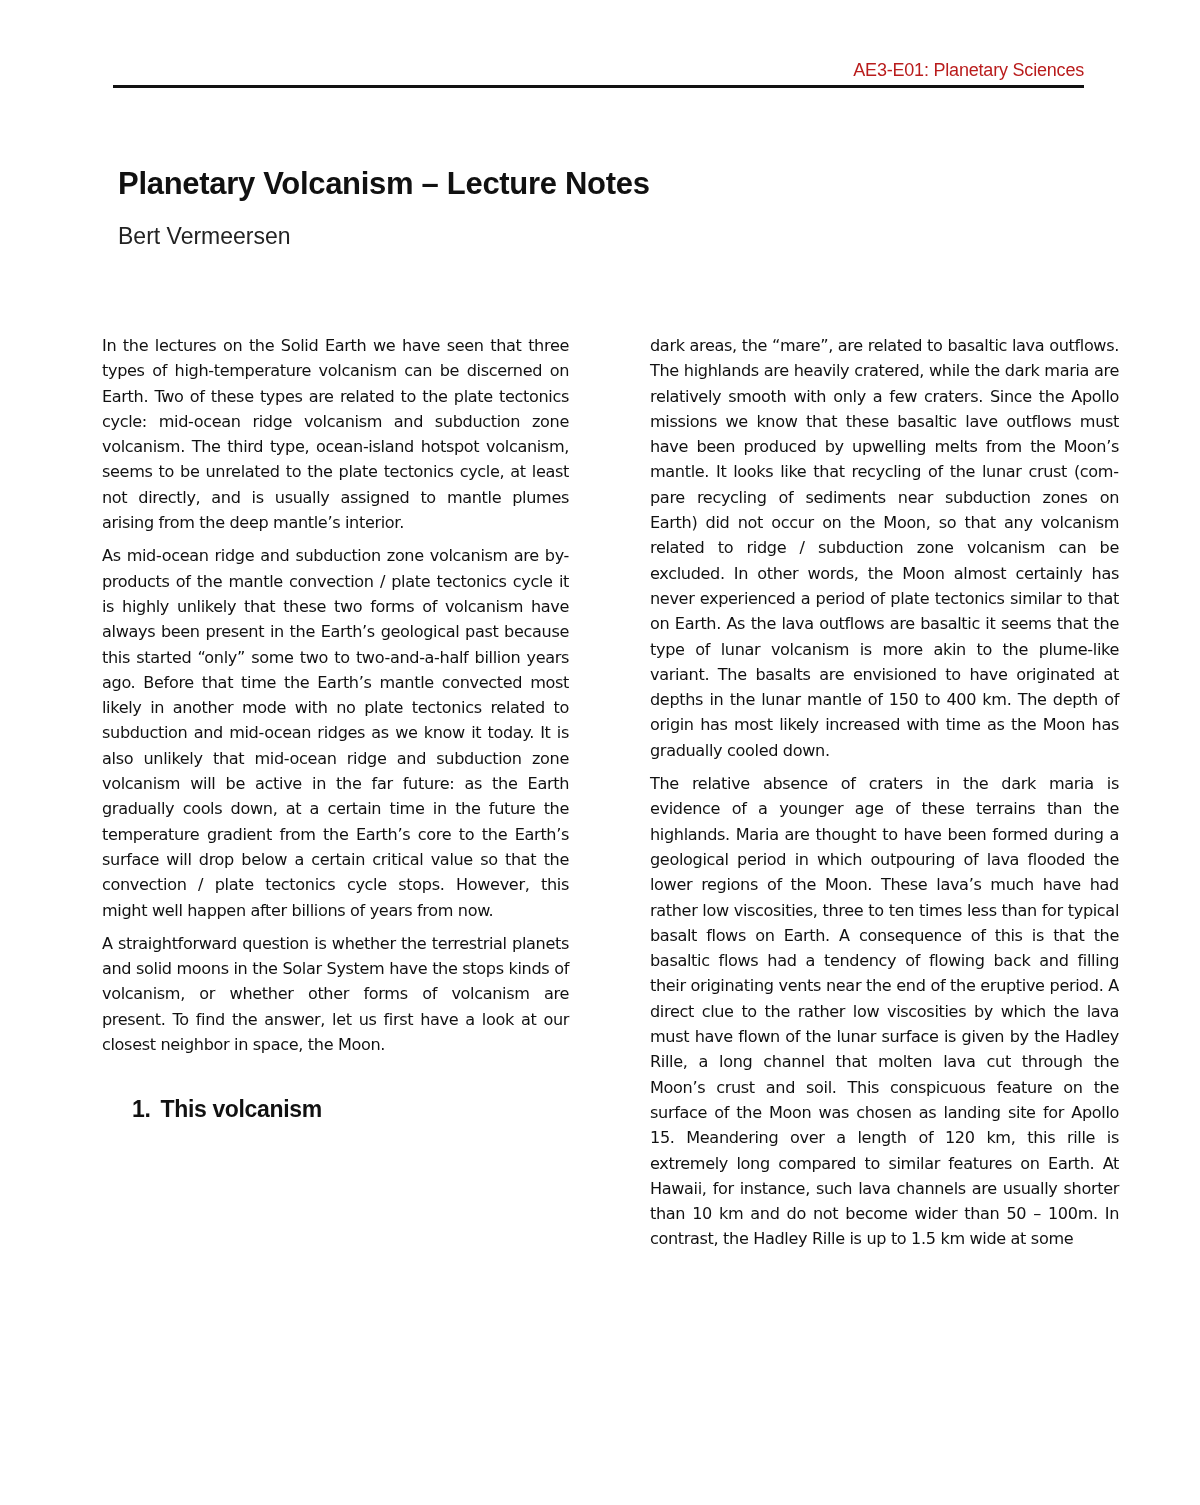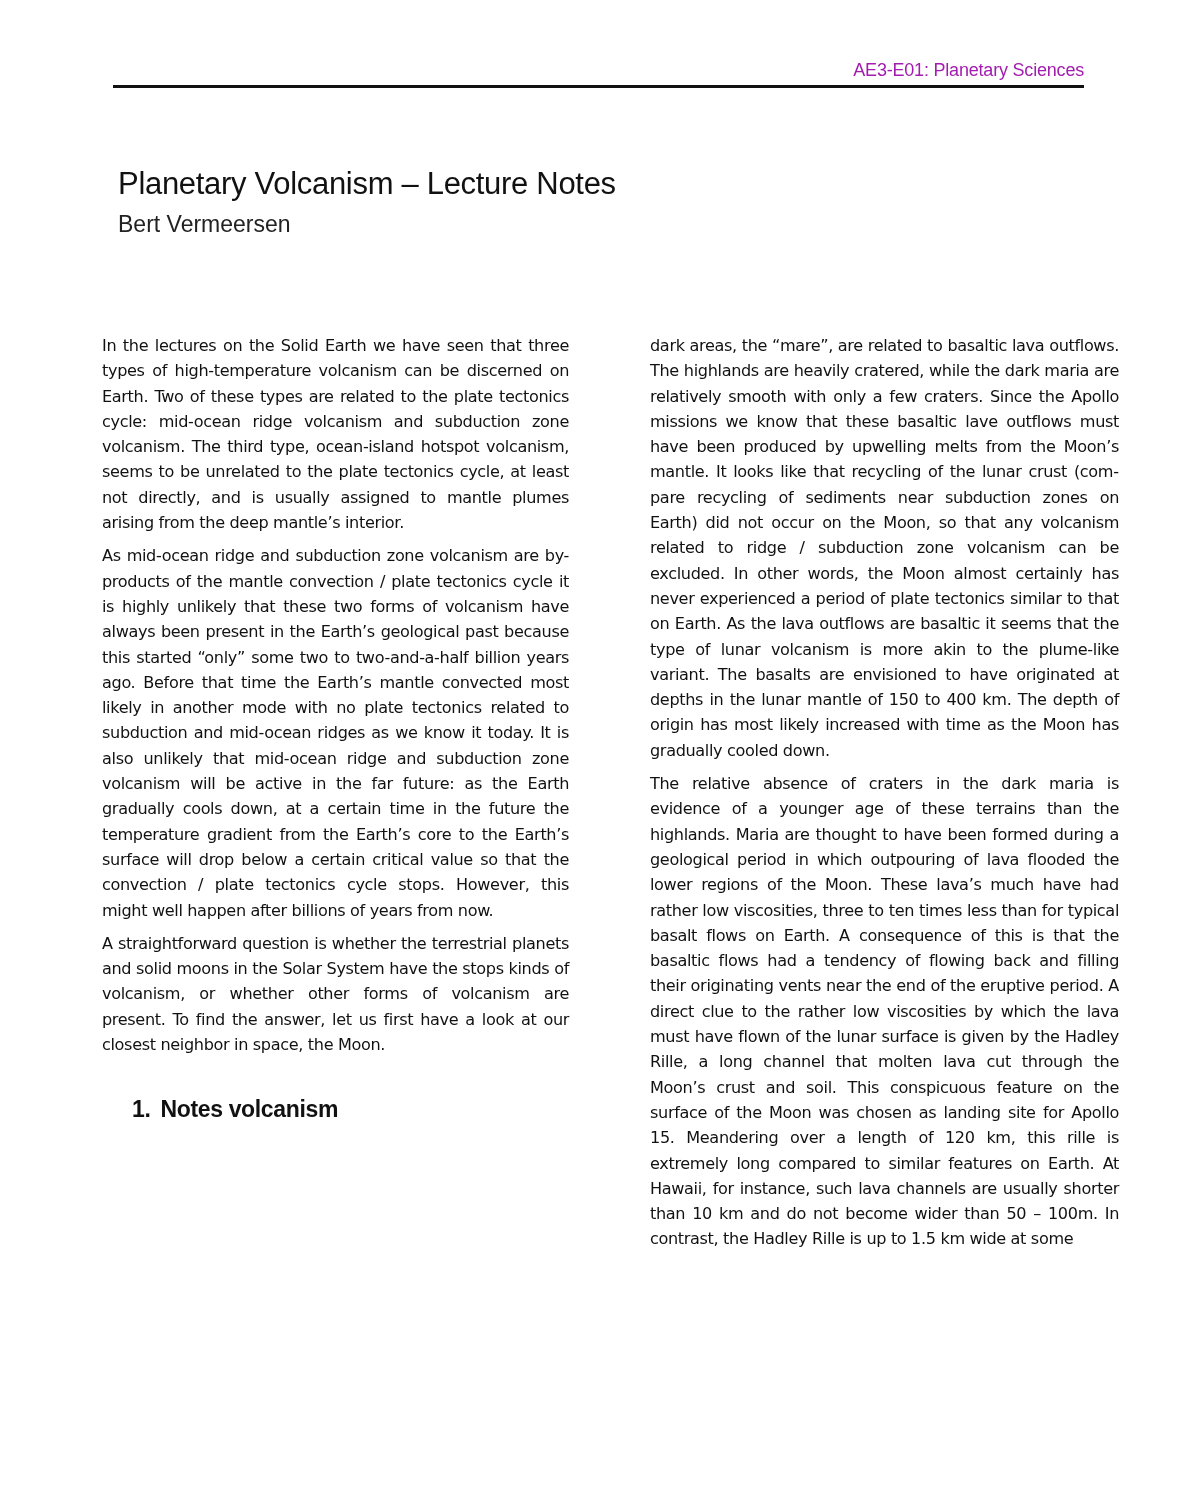--- a/index.html
+++ b/index.html
@@ -1,29 +1,29 @@
 <!DOCTYPE html>
 <html><head>
 <meta charset="utf-8">
 <style>
   html, body { margin: 0; padding: 0; background: #ffffff; }
   body { width: 1200px; height: 1505px; position: relative; overflow: hidden; color: #111; }
   .running-head {
     position: absolute; left: 113px; top: 60px; width: 971px;
     text-align: right; font-family: "Liberation Sans", sans-serif;
-    font-size: 18px; color: #a21caf; letter-spacing: -0.2px;
+    font-size: 18px; color: #b91c1c; letter-spacing: -0.2px;
   }
   .rule { position: absolute; left: 113px; top: 85px; width: 971px; height: 3px; background: #111; }
   .title {
     position: absolute; left: 118px; top: 166px;
     font-family: "Liberation Sans", sans-serif; font-size: 31px; color: #111;
-    letter-spacing: -0.3px; margin: 0; font-weight: normal;
+    letter-spacing: -0.3px; margin: 0; font-weight: bold;
   }
   .author {
-    position: absolute; left: 118px; top: 211px;
+    position: absolute; left: 118px; top: 223px;
     font-family: "Liberation Sans", sans-serif; font-size: 23px; color: #222; margin: 0;
   }
   .col {
     position: absolute; top: 333px;
     font-family: "DejaVu Sans", sans-serif; font-size: 16.1px;
     line-height: 25.3px; color: #111; letter-spacing: -0.35px;
   }
   .col-left { left: 102px; width: 467px; }
   .col-right { left: 614px; width: 469px; margin-left: 36px; }
   .col p { margin: 0 0 8px 0; text-align: justify; hyphens: manual; }
@@ -41,21 +41,21 @@
   <div class="rule"></div>
 
   <h1 class="title">Planetary Volcanism – Lecture Notes</h1>
   <div class="author">Bert Vermeersen</div>
 
   <div class="col col-left">
     <p>In the lectures on the Solid Earth we have seen that three types of high-temperature volcanism can be discerned on Earth. Two of these types are related to the plate tectonics cycle: mid-ocean ridge volcanism and subduction zone volcanism. The third type, ocean-island hotspot volcanism, seems to be unre­lated to the plate tectonics cycle, at least not directly, and is usually assigned to mantle plumes arising from the deep mantle’s interior.</p>
     <p>As mid-ocean ridge and subduction zone volcanism are by-products of the mantle convection / plate tectonics cycle it is highly unlikely that these two forms of volcanism have always been present in the Earth’s geological past because this started “only” some two to two-and-a-half billion years ago. Before that time the Earth’s mantle convected most likely in another mode with no plate tectonics related to sub­duction and mid-ocean ridges as we know it today. It is also unlikely that mid-ocean ridge and subduction zone volcanism will be active in the far future: as the Earth gradually cools down, at a certain time in the future the temperature gradient from the Earth’s core to the Earth’s surface will drop below a certain criti­cal value so that the convection / plate tectonics cycle stops. However, this might well happen after billions of years from now.</p>
     <p>A straightforward question is whether the terrestrial planets and solid moons in the Solar System have the stops kinds of volcanism, or whether other forms of volcanism are present. To find the answer, let us first have a look at our closest neighbor in space, the Moon.</p>
     <h2 class="section-heading">
-      <span class="num">1.</span><span>Notes volcanism</span>
+      <span class="num">1.</span><span>This volcanism</span>
     </h2>
   </div>
 
   <div class="col col-right">
     <p>dark areas, the “mare”, are related to basaltic lava outflows. The highlands are heavily cratered, while the dark maria are relatively smooth with only a few craters. Since the Apollo missions we know that these basaltic lave outflows must have been pro­duced by upwelling melts from the Moon’s mantle. It looks like that recycling of the lunar crust (com­pare recycling of sediments near subduction zones on Earth) did not occur on the Moon, so that any volcanism related to ridge / subduction zone volcan­ism can be excluded. In other words, the Moon al­most certainly has never experienced a period of plate tectonics similar to that on Earth. As the lava outflows are basaltic it seems that the type of lunar volcanism is more akin to the plume-like variant. The basalts are envisioned to have originated at depths in the lunar mantle of 150 to 400 km. The depth of origin has most likely increased with time as the Moon has gradually cooled down.</p>
     <p>The relative absence of craters in the dark maria is evidence of a younger age of these terrains than the highlands. Maria are thought to have been formed during a geological period in which outpouring of lava flooded the lower regions of the Moon. These lava’s much have had rather low viscosities, three to ten times less than for typical basalt flows on Earth. A consequence of this is that the basaltic flows had a tendency of flowing back and filling their originat­ing vents near the end of the eruptive period. A direct clue to the rather low viscosities by which the lava must have flown of the lunar surface is given by the Hadley Rille, a long channel that molten lava cut through the Moon’s crust and soil. This conspicuous feature on the surface of the Moon was chosen as landing site for Apollo 15. Meandering over a length of 120 km, this rille is extremely long compared to similar features on Earth. At Hawaii, for instance, such lava channels are usually shorter than 10 km and do not become wider than 50 – 100m. In con­trast, the Hadley Rille is up to 1.5 km wide at some</p>
   </div>
 </div>
 
 </body></html>

